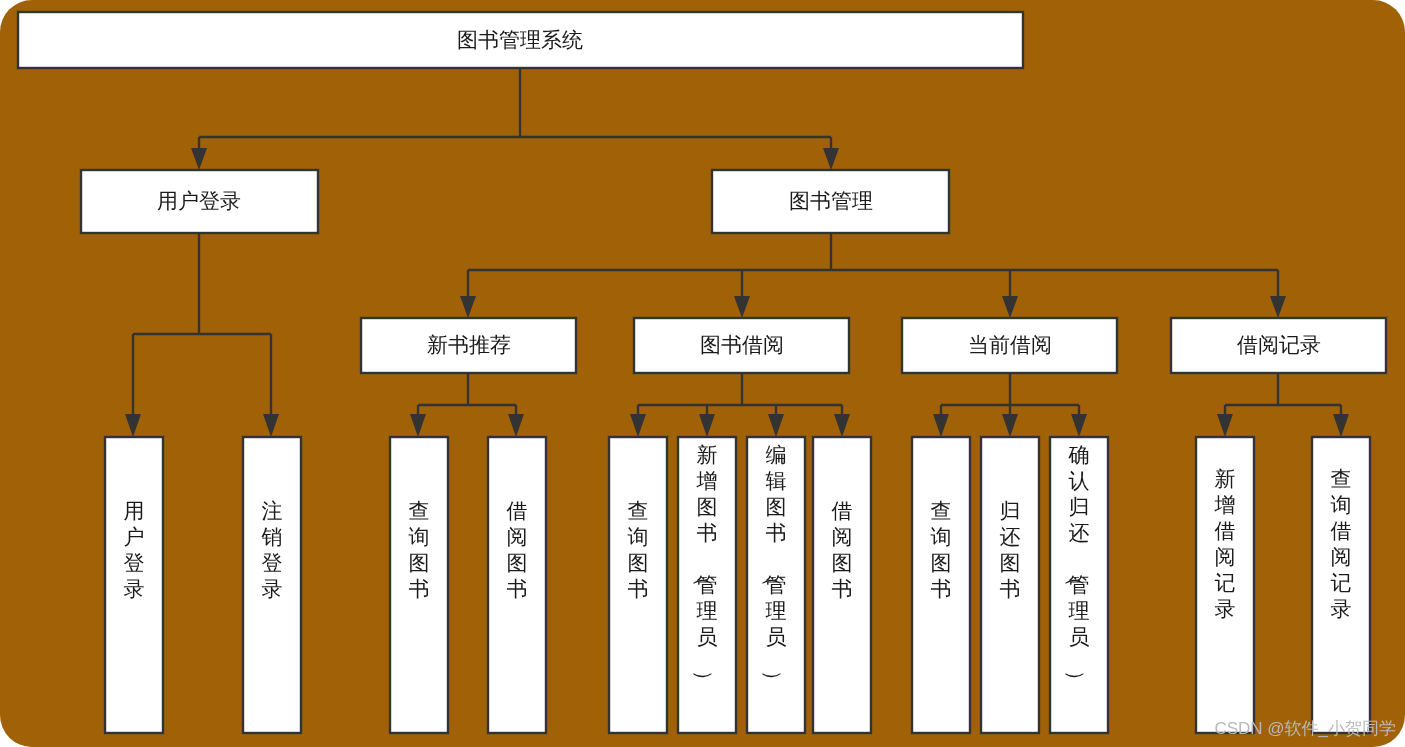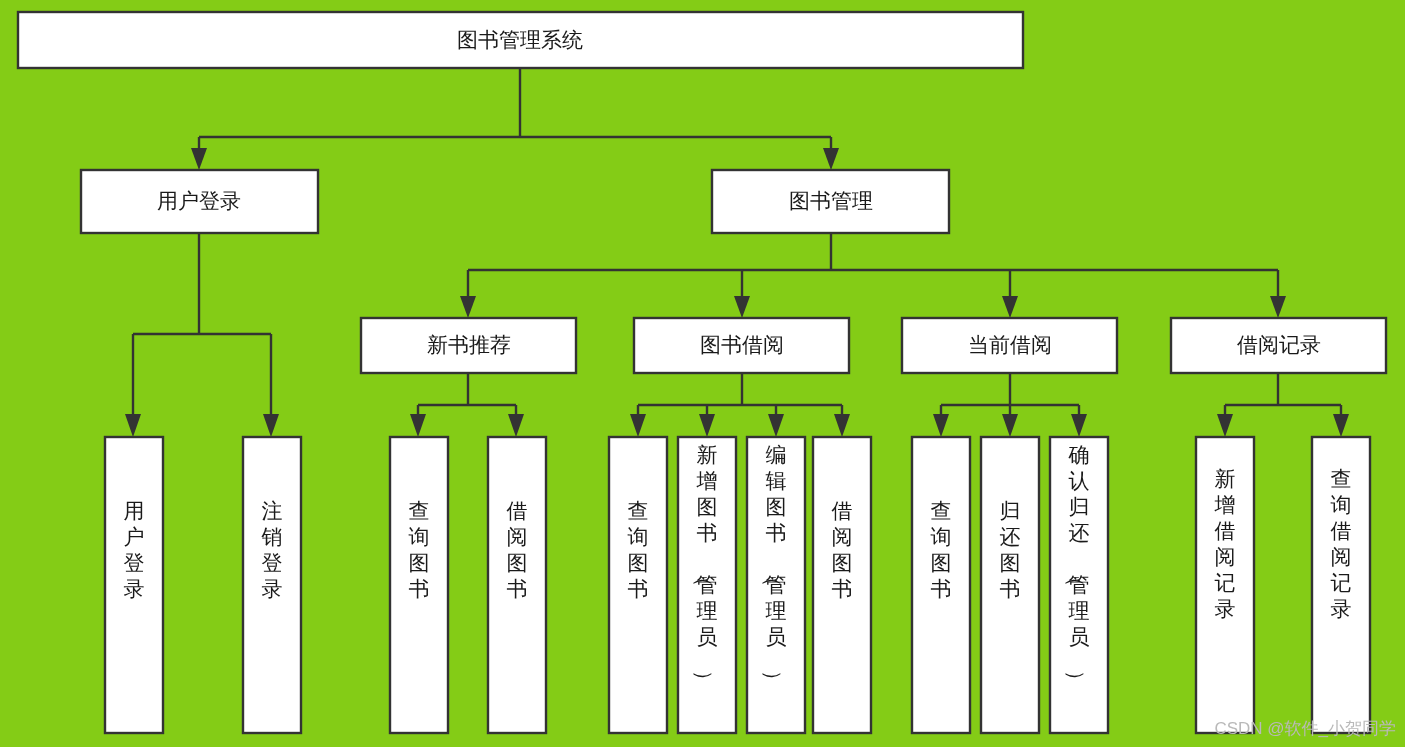--- a/index.html
+++ b/index.html
@@ -8,22 +8,23 @@
     padding: 0;
     background: #ffffff;
   }
   body {
     font-family: "Liberation Sans", "DejaVu Sans", sans-serif;
   }
   #diagram-root {
     position: relative;
     width: 1405px;
     height: 747px;
-    background: #84cc16;
+    background: #a16207;
     overflow: hidden;
+    border-radius: 32px;
   }
   svg#flowchart {
     position: absolute;
     top: 0;
     left: 0;
     width: 1405px;
     height: 747px;
     display: block;
   }
   .node-box {

